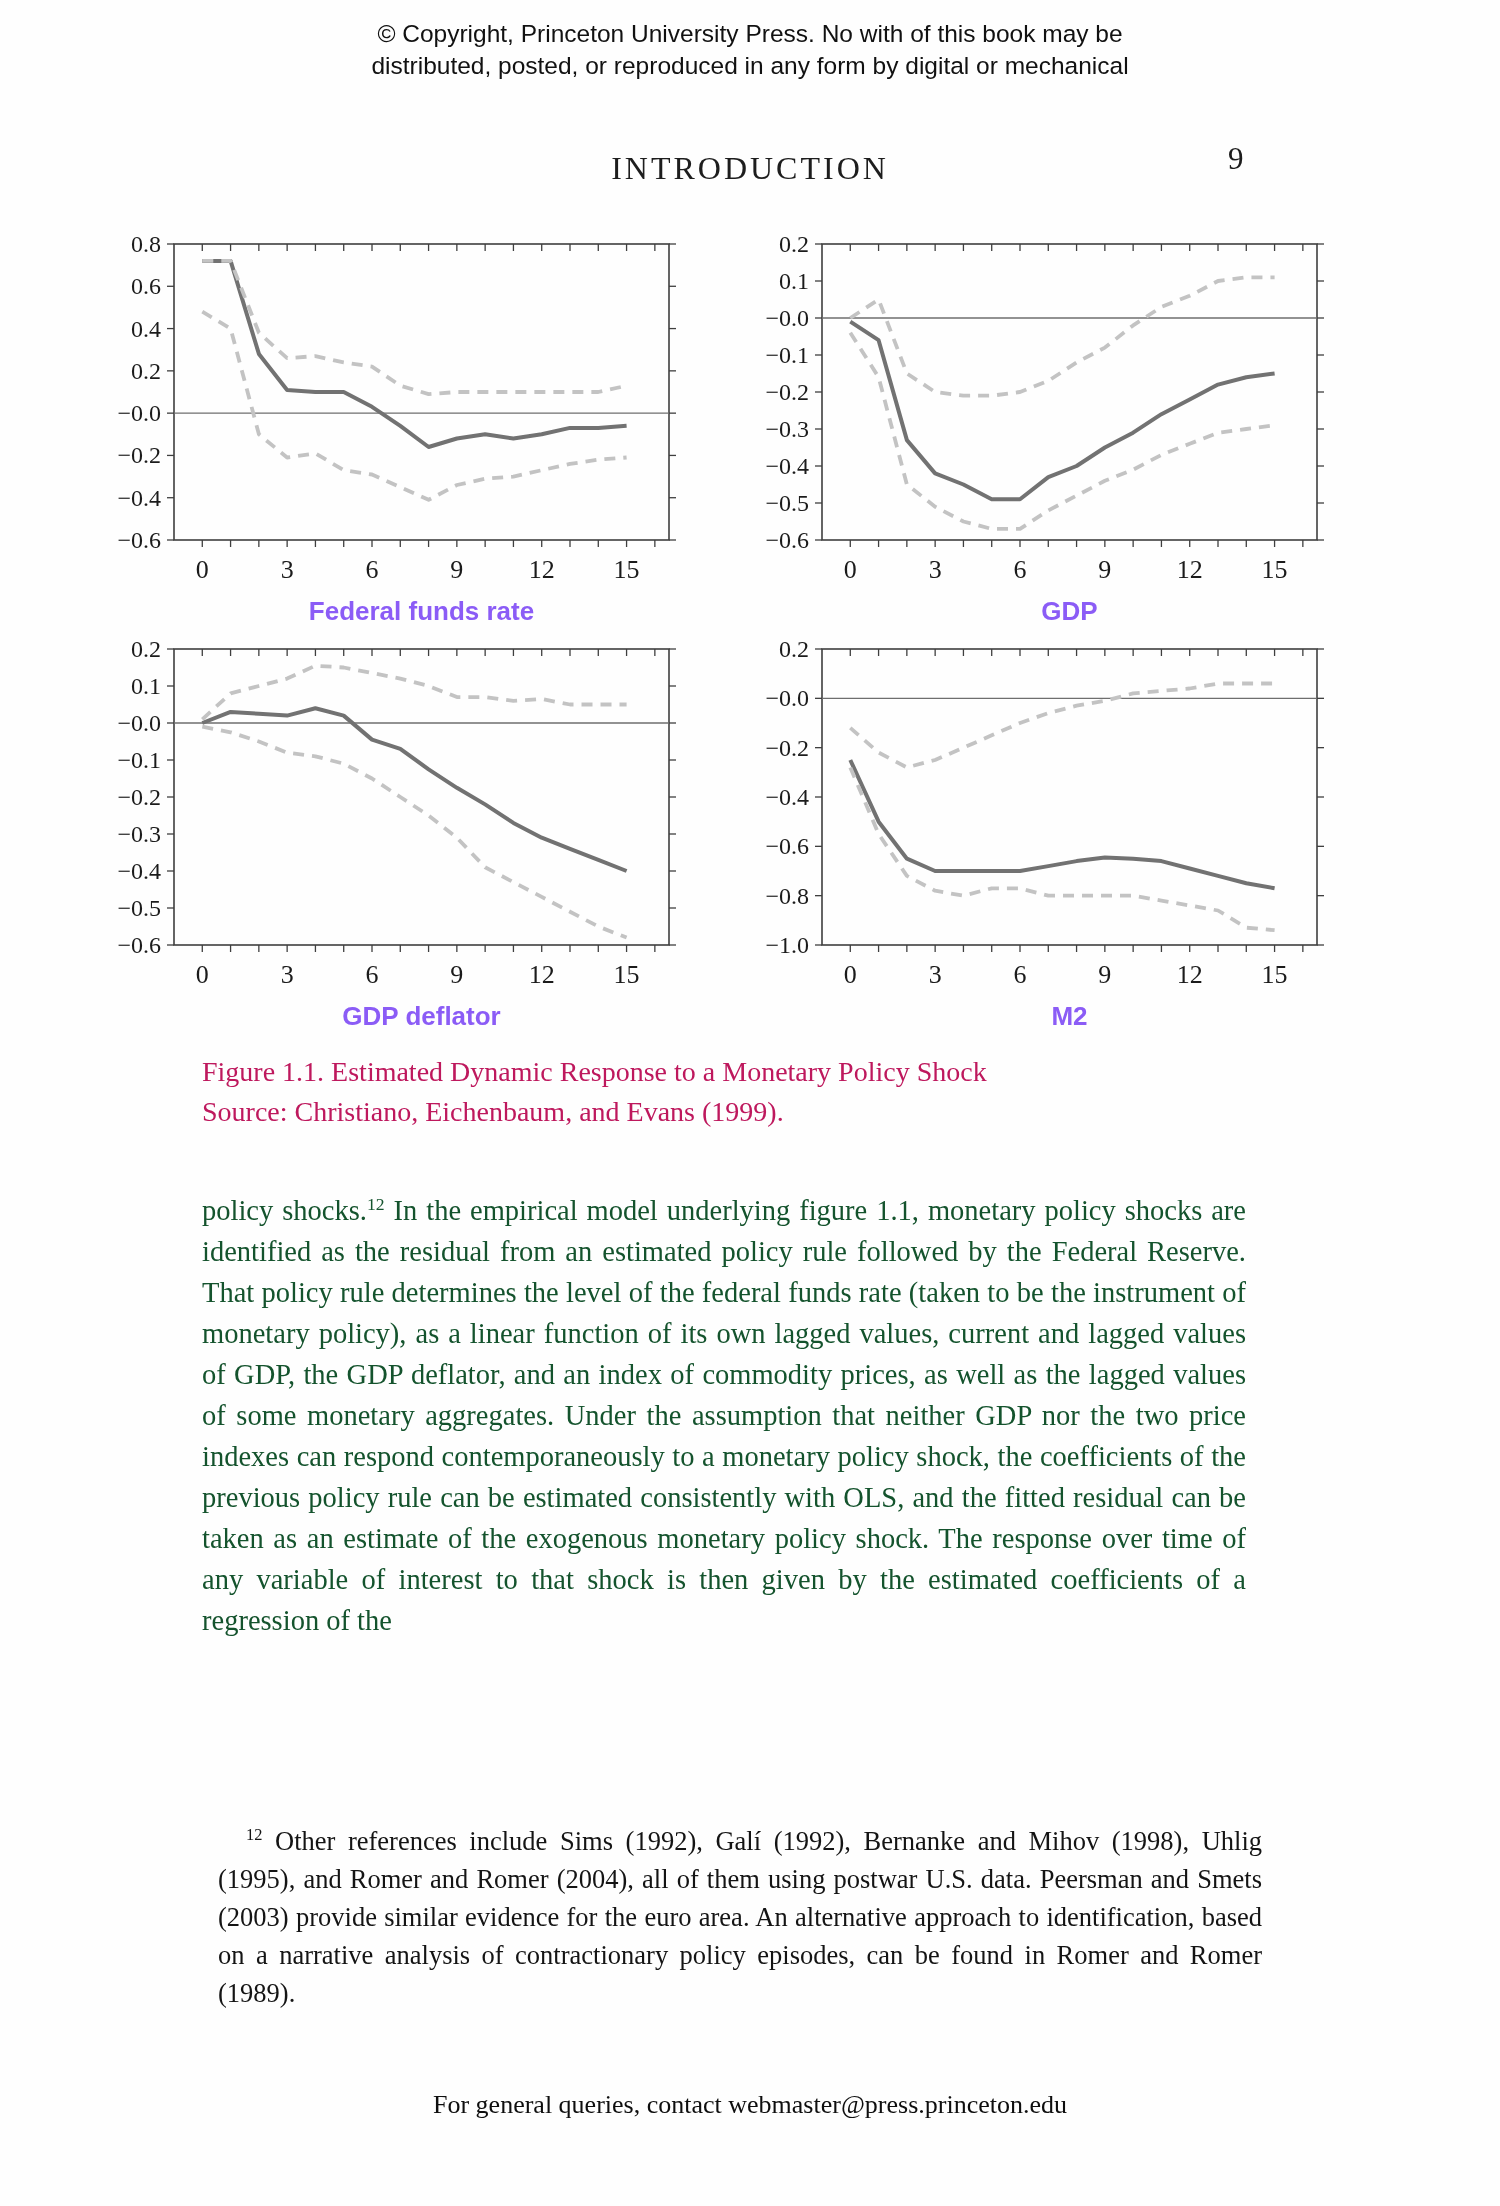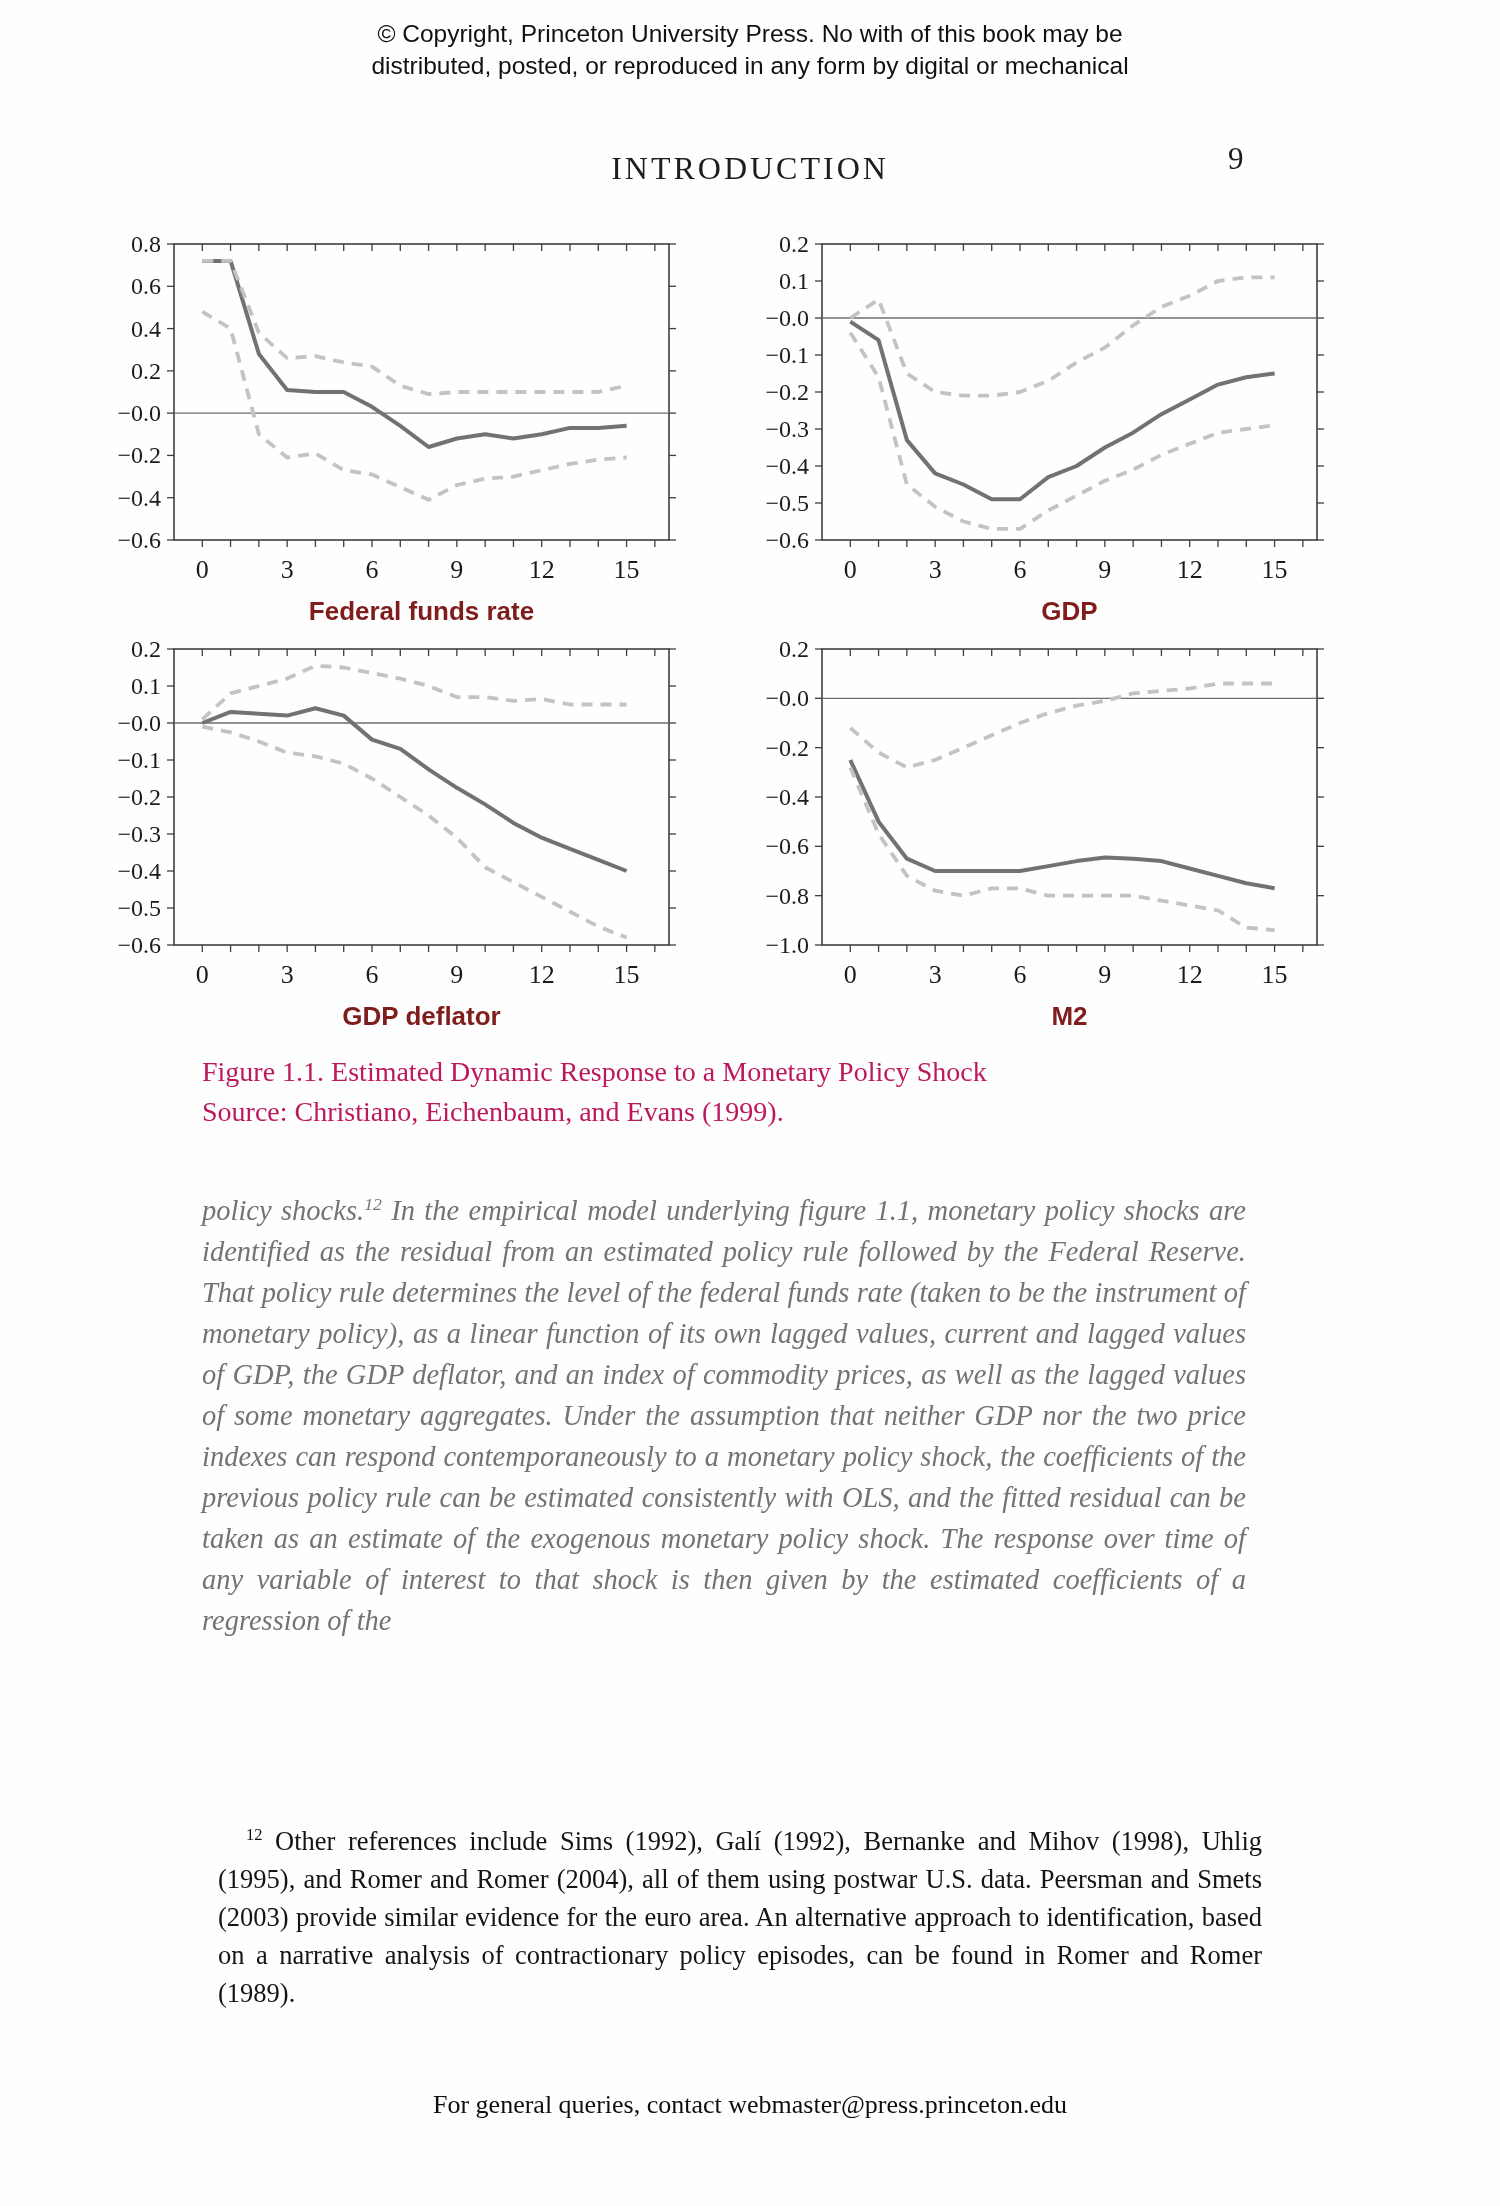--- a/index.html
+++ b/index.html
@@ -9,24 +9,24 @@
              font-family:"Liberation Sans",sans-serif;font-size:24.5px;line-height:32px;color:#111;}
   .runhead{position:absolute;top:150px;left:0;right:0;text-align:center;
            font-size:32px;letter-spacing:3px;color:#1d1d1d;}
   .pageno{position:absolute;top:141px;left:1228px;font-size:31px;color:#1d1d1d;}
   figure.chart{position:absolute;margin:4px;padding:0;}
   .c0{left:100px;top:232px;}
   .c1{left:748px;top:232px;}
   .c2{left:100px;top:637px;}
   .c3{left:748px;top:637px;}
   figure.chart figcaption{margin:6px 0 0 70px;width:495px;text-align:center;
-      font-family:"Liberation Sans",sans-serif;font-weight:bold;font-size:26px;color:#7f1d1d;}
+      font-family:"Liberation Sans",sans-serif;font-weight:bold;font-size:26px;color:#8b5cf6;}
   .caption{position:absolute;left:202px;top:1052px;width:1060px;font-size:28px;line-height:40px;color:#be185d;}
   .bodytext{position:absolute;left:202px;top:1190px;width:1044px;margin:0;
-            font-size:28.5px;line-height:41px;text-align:justify;color:#737373;font-style:italic;}
+            font-size:28.5px;line-height:41px;text-align:justify;color:#14532d;}
   .footnote{position:absolute;left:202px;top:1806px;width:1044px;margin:16px;
             font-size:26.5px;line-height:38px;text-align:justify;text-indent:28px;color:#141414;}
   sup.fn{font-size:62%;vertical-align:super;line-height:0;}
   .footer{position:absolute;top:2090px;left:0;right:0;text-align:center;
           font-family:Liberation Serif, serif;font-size:26px;color:#0e0e0e;}
   svg text{user-select:none;}
 </style>
 </head>
 <body>
 

